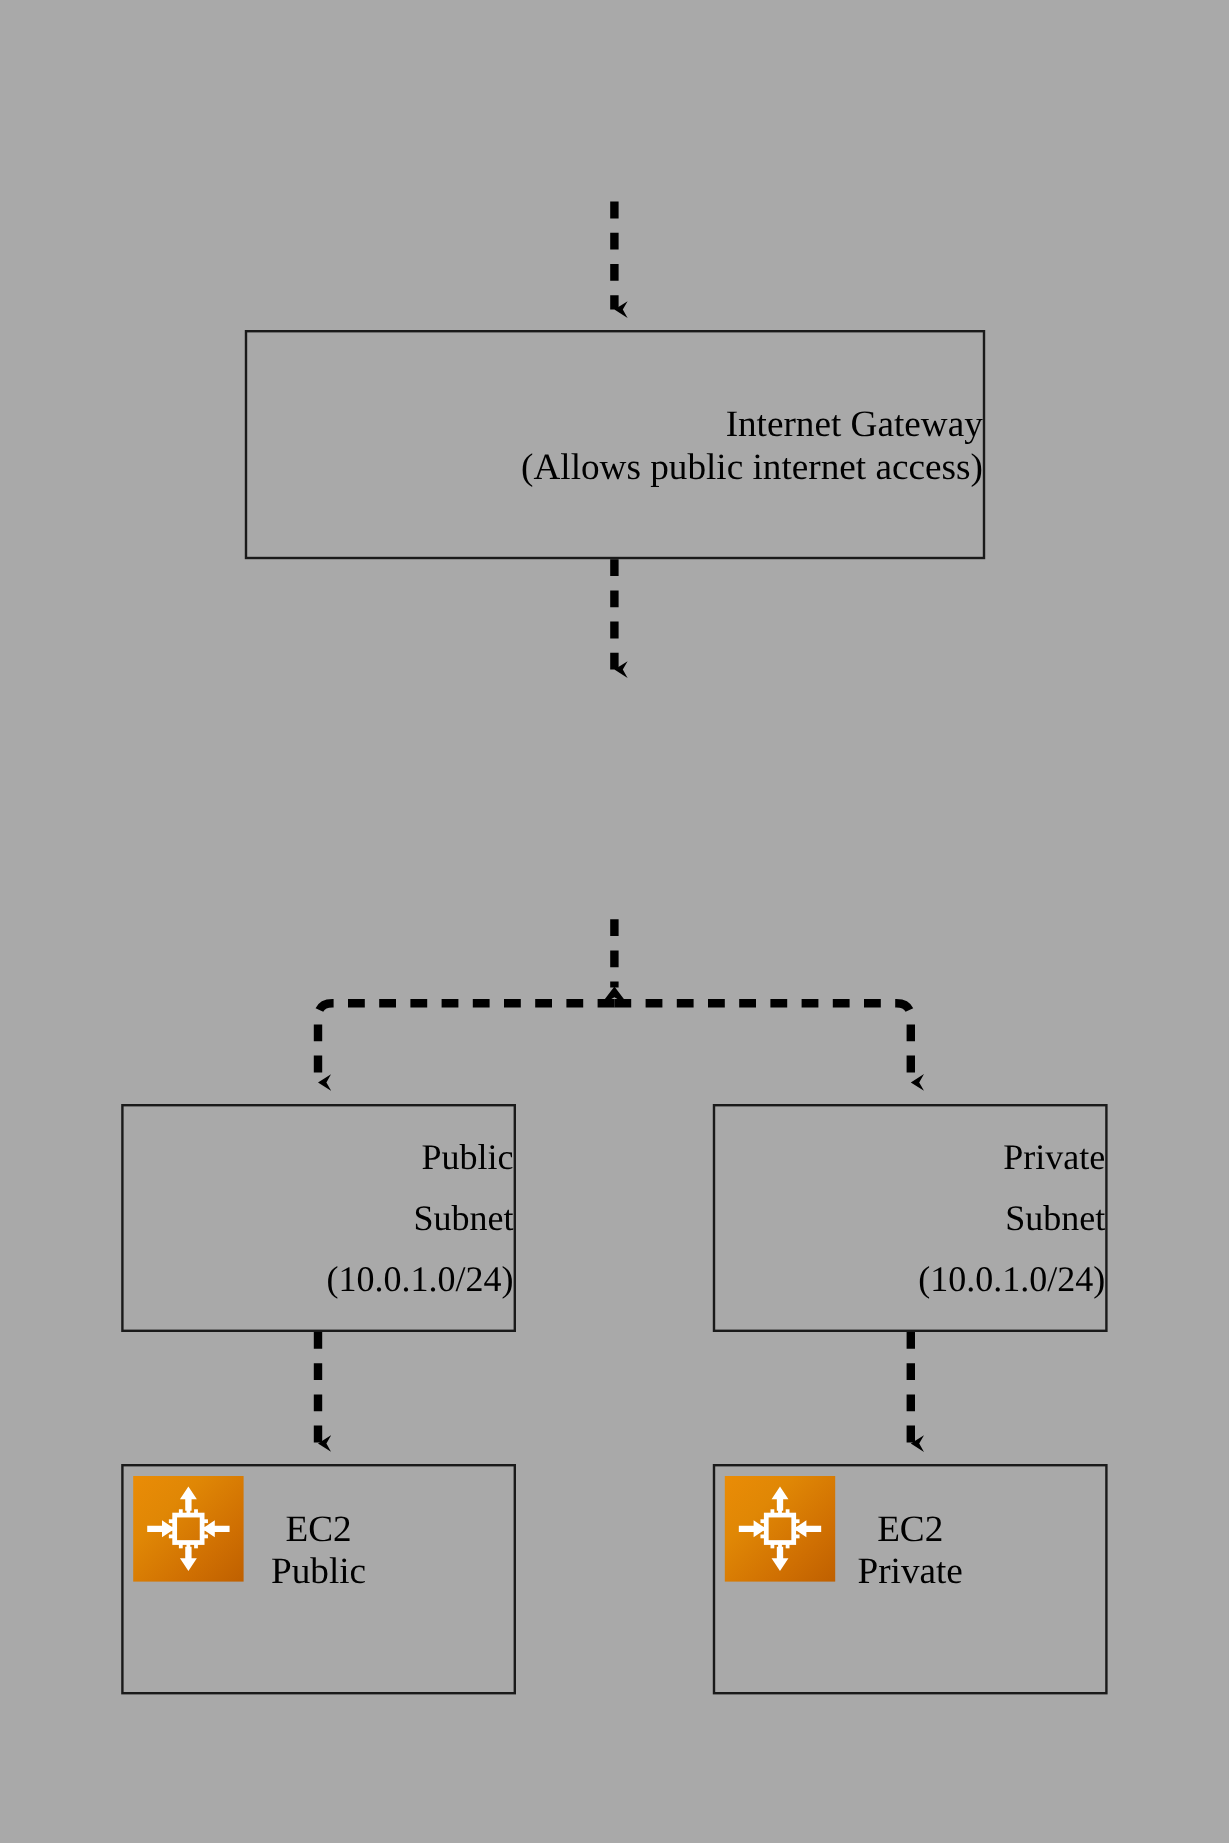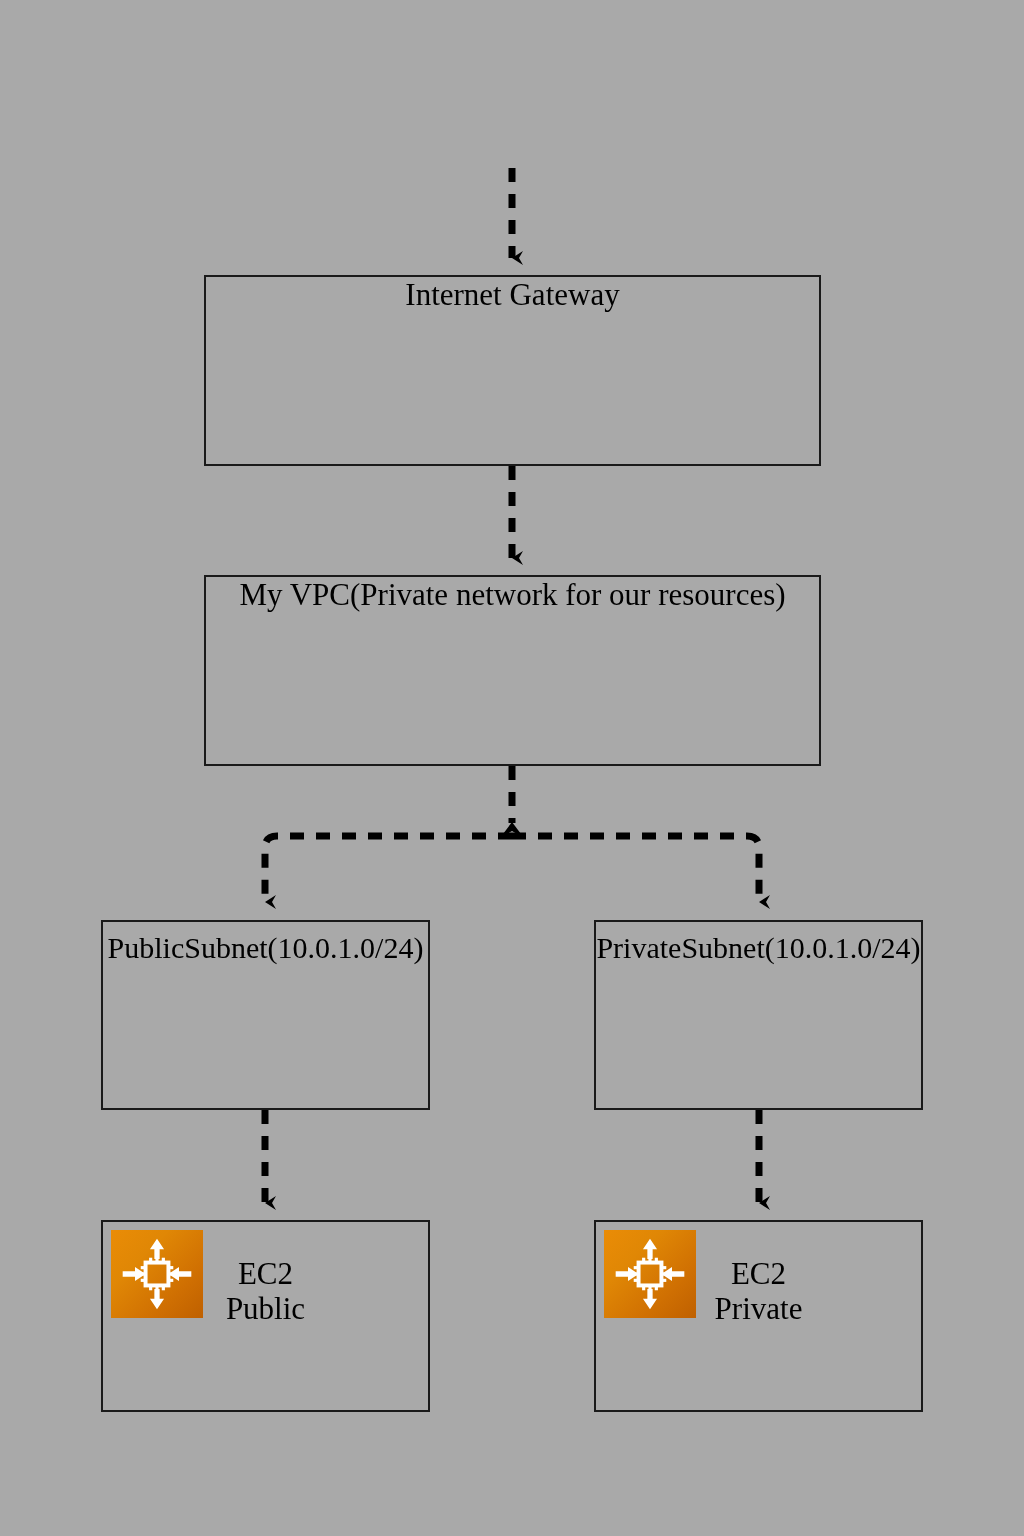--- a/index.html
+++ b/index.html
@@ -48,22 +48,22 @@
     letter-spacing: 0px;
   }
 
   
   .node {
     position: absolute;
     box-sizing: border-box;
     border: 2px solid #1a1a1a;
     background: transparent;
     display: flex;
-    flex-direction: row;
-    align-items: flex-start;
+    flex-direction: column;
+    align-items: flex-end;
     justify-content: center;
   }
   .node-line {
     font-size: 31px;
     line-height: 1.14;
     white-space: nowrap;
     text-align: center;
   }
 
   
@@ -190,26 +190,23 @@
       <line x1="265" y1="1110" x2="265" y2="1203" stroke="#000000" stroke-width="7" stroke-dasharray="14,12" marker-end="url(#arrowDown)"></line>
     </g>
 
     <g>
       <line x1="759" y1="1110" x2="759" y2="1203" stroke="#000000" stroke-width="7" stroke-dasharray="14,12" marker-end="url(#arrowDown)"></line>
     </g>
   </svg>
 
   <div class="node" id="node-igw">
     <div class="node-line">Internet Gateway</div>
-  </div>
-
-  <div class="node" id="node-vpc">
-    <div class="node-line">My VPC</div>
-    <div class="node-line">(Private network for our resources)</div>
-  </div>
+    <div class="node-line">(Allows public internet access)</div>
+  </div>
+
 
   <div class="node subnet-box" id="node-subnet-public">
     <div class="node-line">Public</div>
     <div class="node-line">Subnet</div>
     <div class="node-line">(10.0.1.0/24)</div>
   </div>
 
   <div class="node subnet-box" id="node-subnet-private">
     <div class="node-line">Private</div>
     <div class="node-line">Subnet</div>

